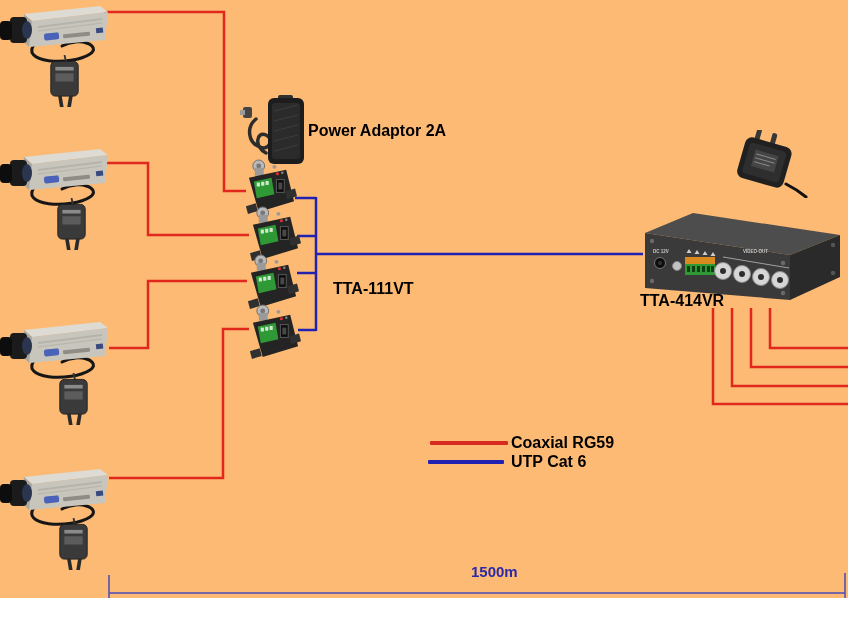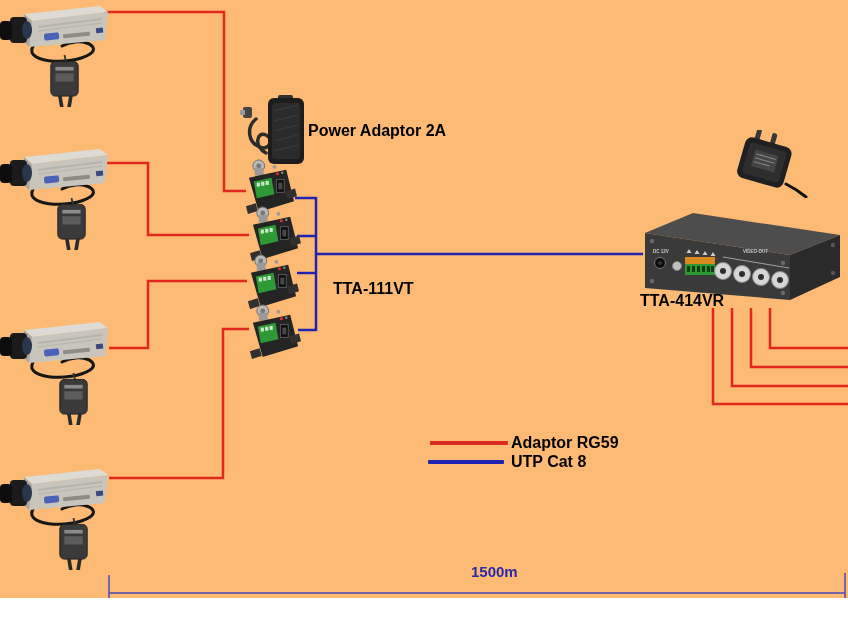--- a/index.html
+++ b/index.html
@@ -216,20 +216,20 @@
     </svg>
   <svg class="abs" style="left:643px;top:197px" width="200" height="104">
       <use href="#sym-receiver"></use>
     </svg>
 
   <div class="label" style="left:333px;top:280px">TTA-111VT</div>
   <div class="label" style="left:640px;top:292px">TTA-414VR</div>
 
   <div>
     <span class="swatch red" style="left:430px;top:441px;width:78px"></span>
-    <div class="label" style="left:511px;top:434px">Adaptor RG59</div>
+    <div class="label" style="left:511px;top:434px">Coaxial RG59</div>
     <span class="swatch blue" style="left:428px;top:460px;width:76px"></span>
-    <div class="label" style="left:511px;top:453px">UTP Cat 8</div>
+    <div class="label" style="left:511px;top:453px">UTP Cat 6</div>
   </div>
 
   <div class="dim-label" style="left:471px;top:563px">1500m</div>
 
 </div>
 
 </body></html>

